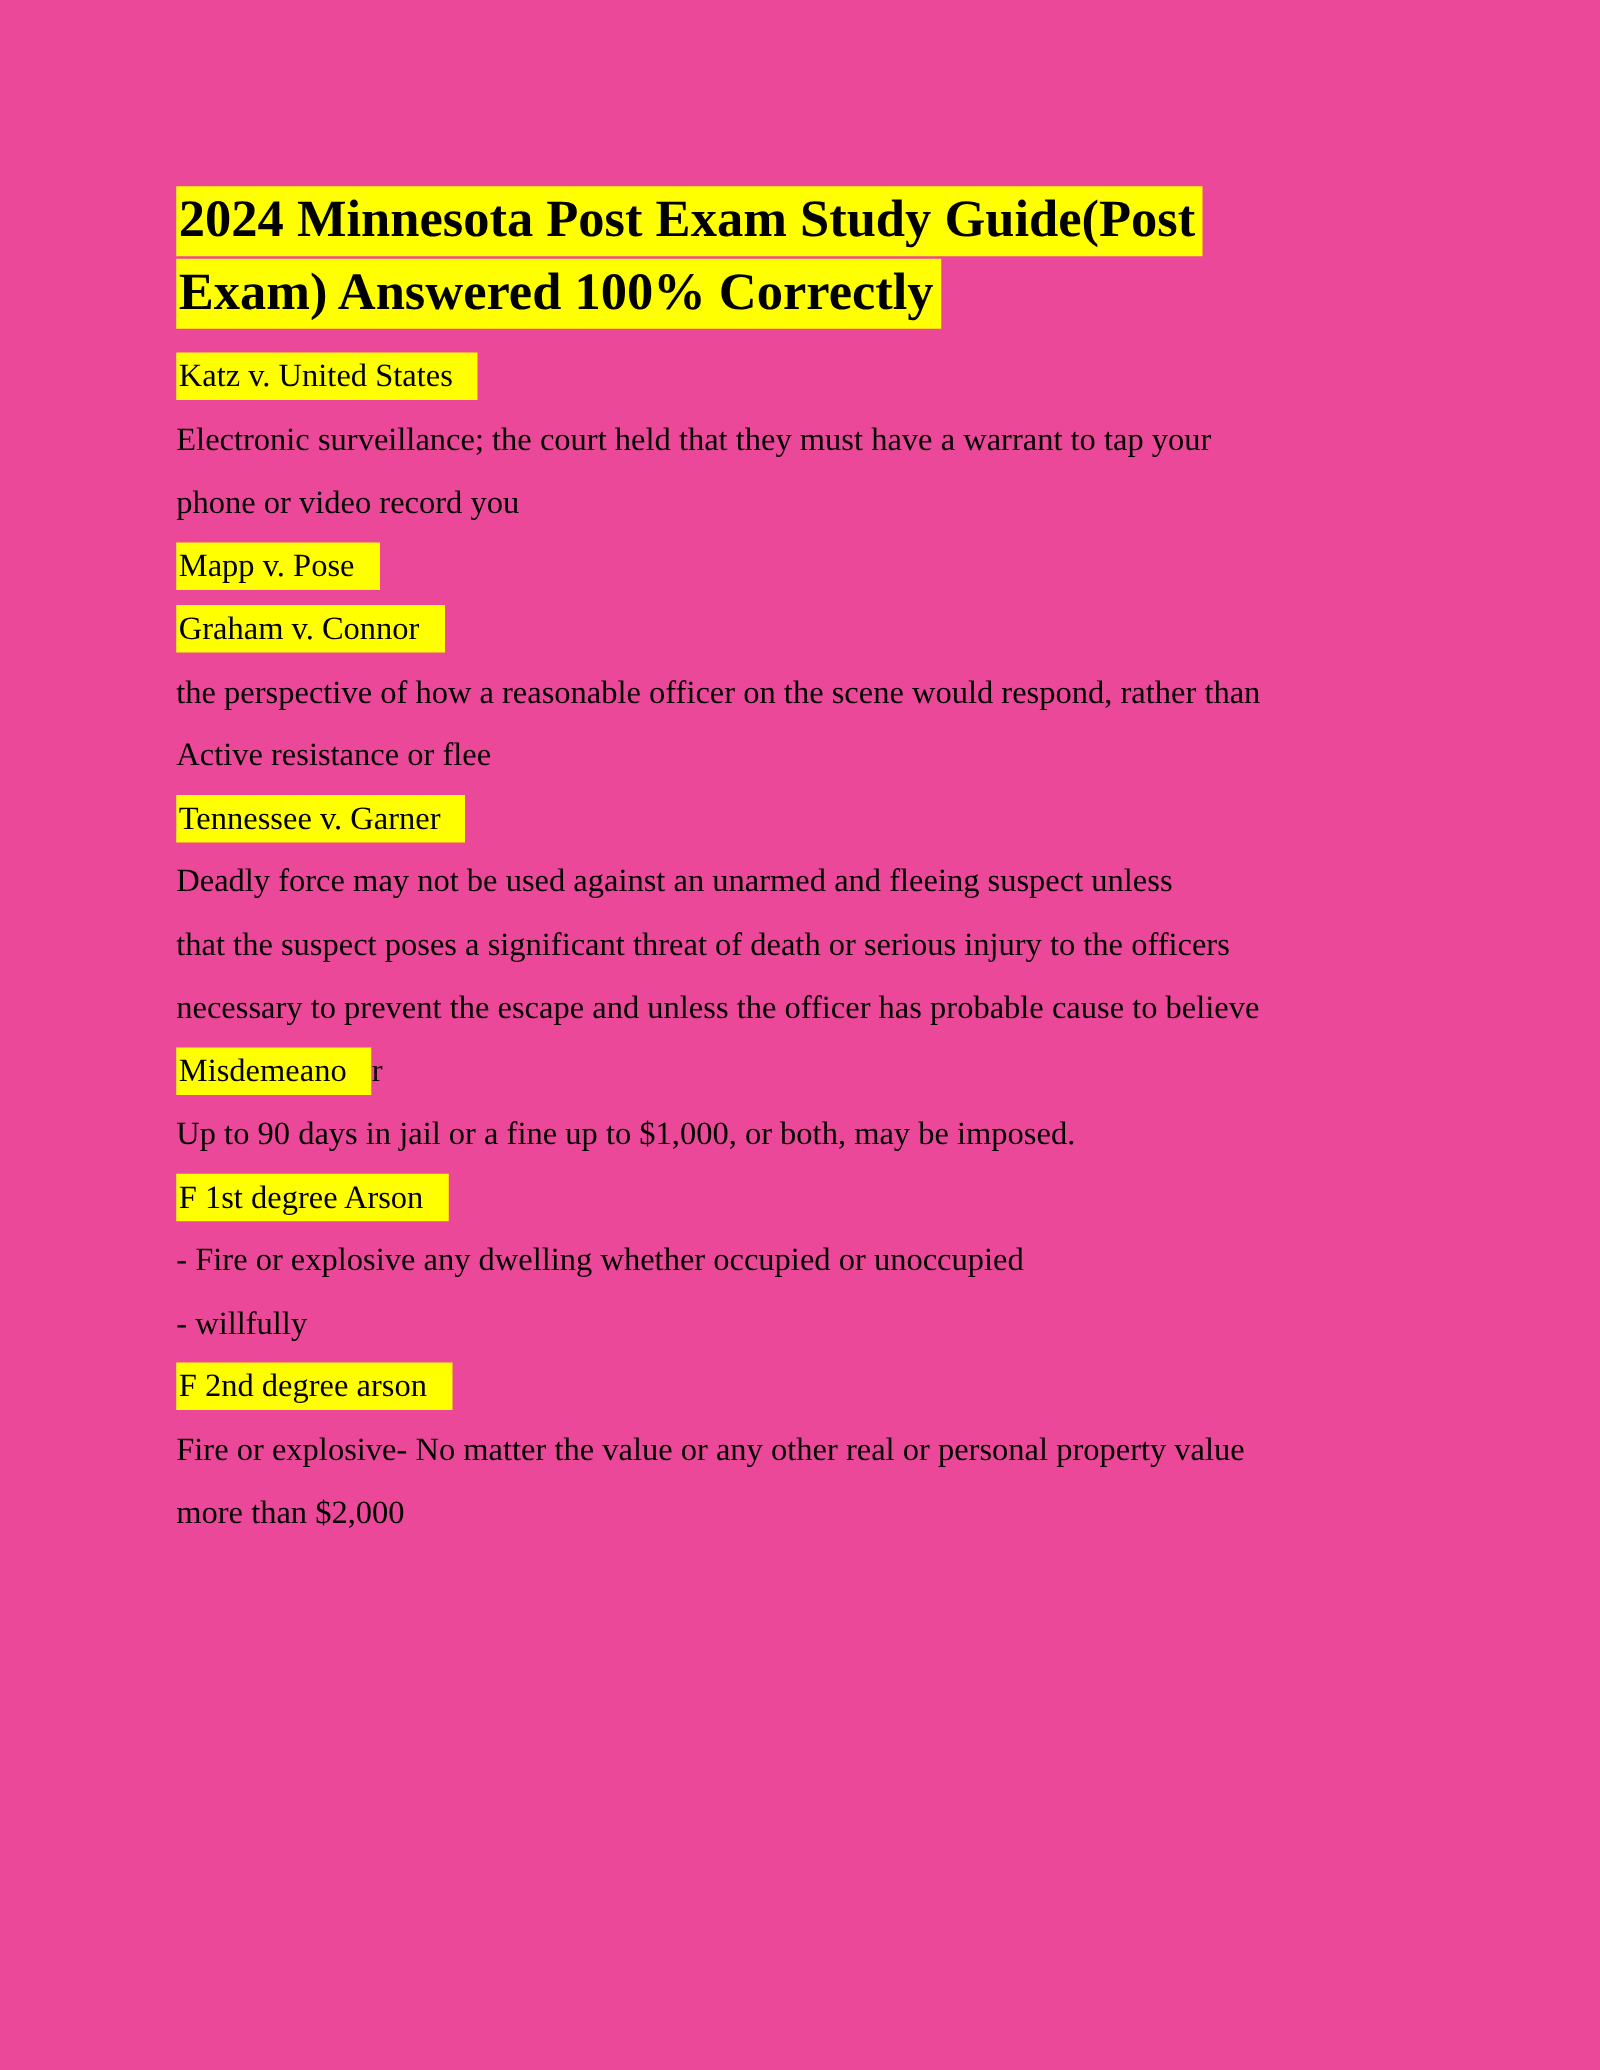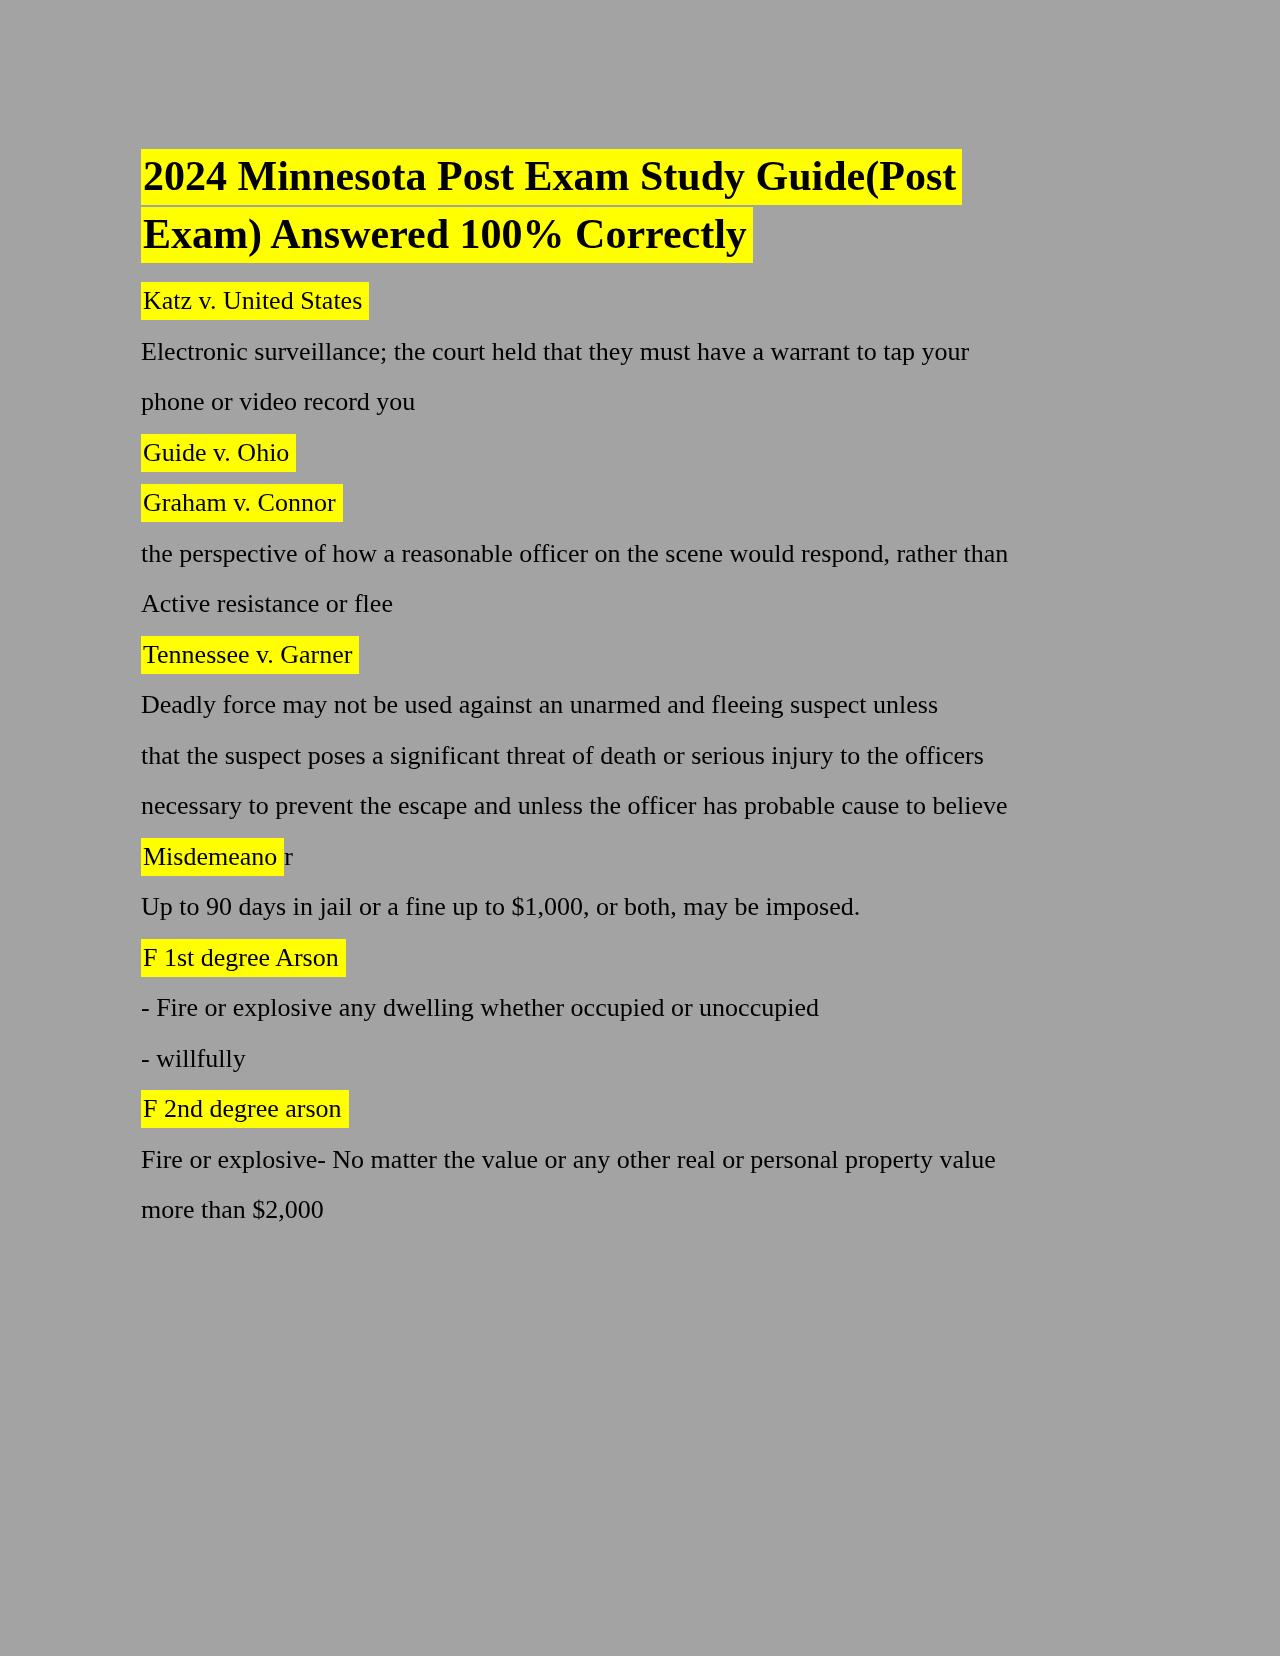--- a/index.html
+++ b/index.html
@@ -4,21 +4,21 @@
 <style>
   html, body {
     margin: 0;
     padding: 0;
     background: #ffffff;
   }
   .page {
     position: relative;
     width: 1280px;
     height: 1656px;
-    background: #a3a3a3;
+    background: #ec4899;
     box-sizing: border-box;
     padding: 147px 70px 0 141px;
     font-family: "Liberation Serif", "DejaVu Serif", serif;
     color: #000000;
     overflow: hidden;
   }
   h1.doc-title {
     margin: 0 0 13px 0;
     font-size: 42px;
     font-weight: bold;
@@ -39,42 +39,42 @@
   }
   .line {
     height: 50.5px;
     line-height: 50.5px;
     font-size: 26px;
     white-space: nowrap;
   }
   .line mark.hl {
     background: #ffff00;
     color: inherit;
-    padding: 4px 7px 5px 2px;
+    padding: 4px 20px 5px 2px;
   }
   .line .tail,
   .line .body-text {
     color: #000000;
   }
 </style>
 </head>
 <body>
 
 <div class="page">
 
   <h1 class="doc-title">
     <span class="title-line"><mark>2024 Minnesota Post Exam Study Guide(Post</mark></span>
     <span class="title-line"><mark>Exam) Answered 100% Correctly</mark></span>
   </h1>
 
   <div class="doc-body" id="doc-body">
       <div class="line"><mark class="hl">Katz v. United States</mark></div>
       <div class="line"><span class="body-text">Electronic surveillance; the court held that they must have a warrant to tap your</span></div>
       <div class="line"><span class="body-text">phone or video record you</span></div>
-      <div class="line"><mark class="hl">Guide v. Ohio</mark></div>
+      <div class="line"><mark class="hl">Mapp v. Pose</mark></div>
       <div class="line"><mark class="hl">Graham v. Connor</mark></div>
       <div class="line"><span class="body-text">the perspective of how a reasonable officer on the scene would respond, rather than</span></div>
       <div class="line"><span class="body-text">Active resistance or flee</span></div>
       <div class="line"><mark class="hl">Tennessee v. Garner</mark></div>
       <div class="line"><span class="body-text">Deadly force may not be used against an unarmed and fleeing suspect unless</span></div>
       <div class="line"><span class="body-text">that the suspect poses a significant threat of death or serious injury to the officers</span></div>
       <div class="line"><span class="body-text">necessary to prevent the escape and unless the officer has probable cause to believe</span></div>
       <div class="line"><mark class="hl">Misdemeano</mark><span class="tail">r</span></div>
       <div class="line"><span class="body-text">Up to 90 days in jail or a fine up to $1,000, or both, may be imposed.</span></div>
       <div class="line"><mark class="hl">F 1st degree Arson</mark></div>

